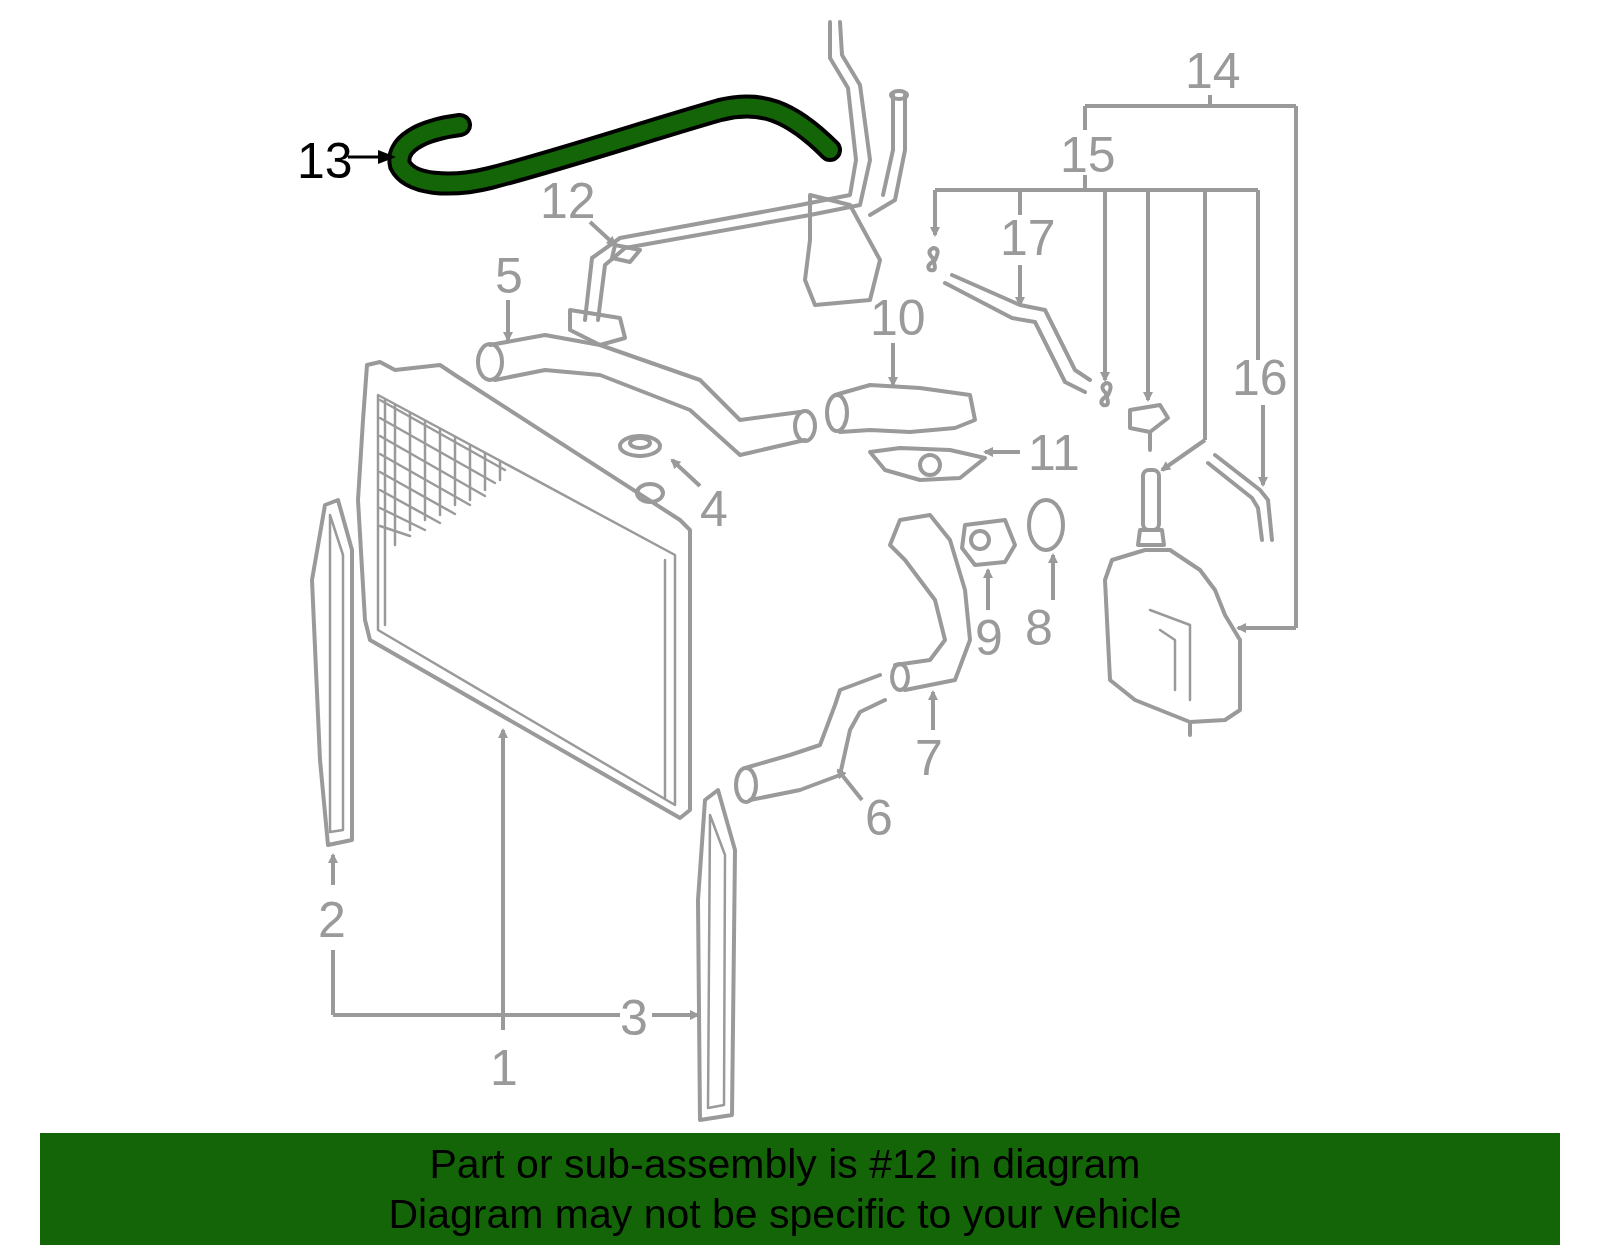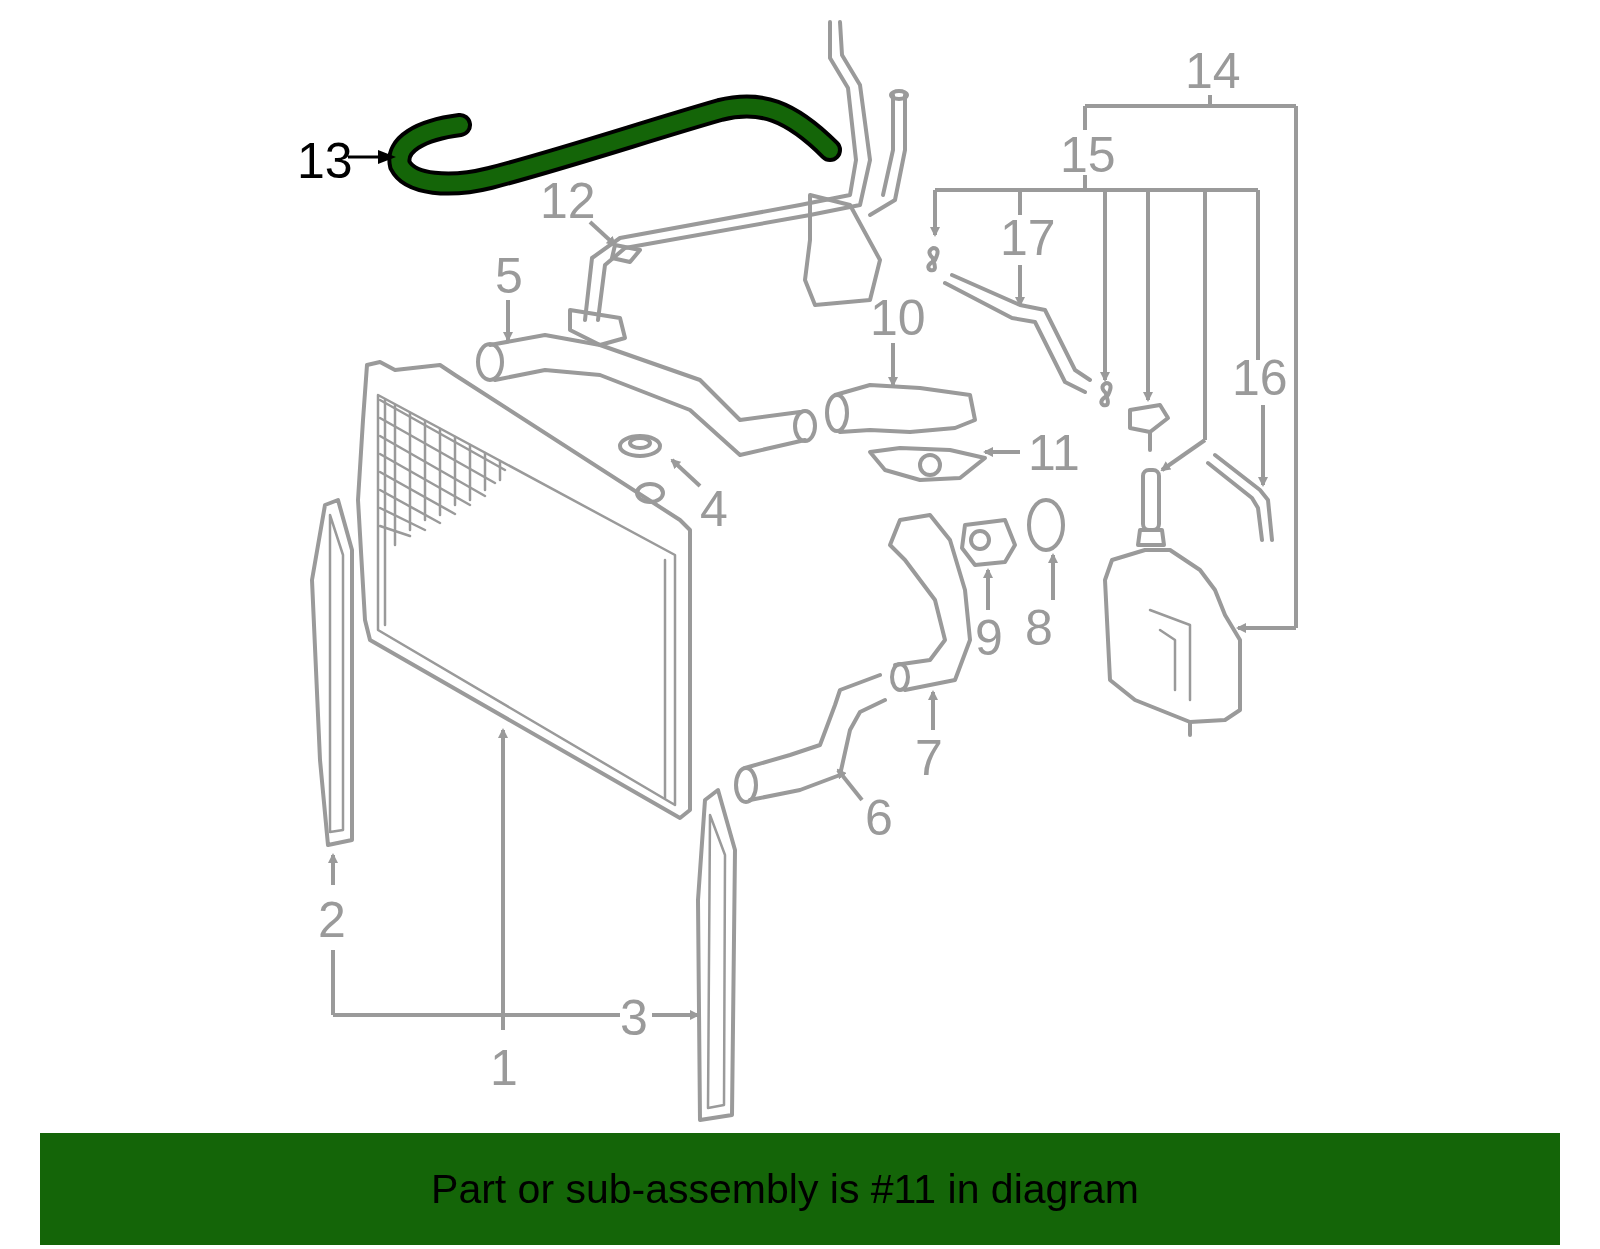--- a/index.html
+++ b/index.html
@@ -207,14 +207,15 @@
     <line class="ld" x1="1020" y1="190" x2="1020" y2="215"></line>
     <line class="ld" x1="1105" y1="190" x2="1105" y2="380" marker-end="url(#arrG)"></line>
     <line class="ld" x1="1148" y1="190" x2="1148" y2="400" marker-end="url(#arrG)"></line>
     <line class="ld" x1="1205" y1="190" x2="1205" y2="440"></line>
     <line class="ld" x1="1205" y1="440" x2="1162" y2="470" marker-end="url(#arrG)"></line>
     <line class="ld" x1="1258" y1="190" x2="1258" y2="360"></line>
   </g>
 </svg>
 
 <div id="banner">
-  <div class="line line1">Part or sub-assembly is #11 in diagram</div>
+  <div class="line line1">Part or sub-assembly is #12 in diagram</div>
+  <div class="line line2">Diagram may not be specific to your vehicle</div>
 </div>
 
 </body></html>

